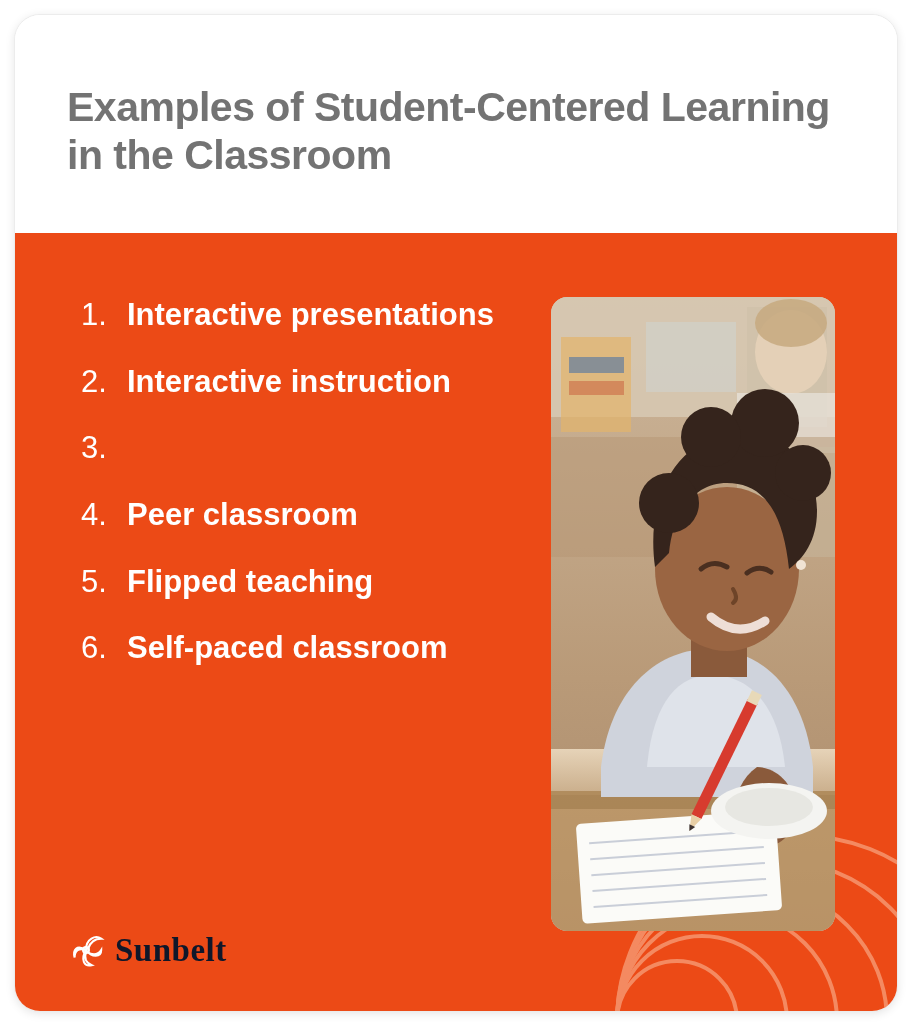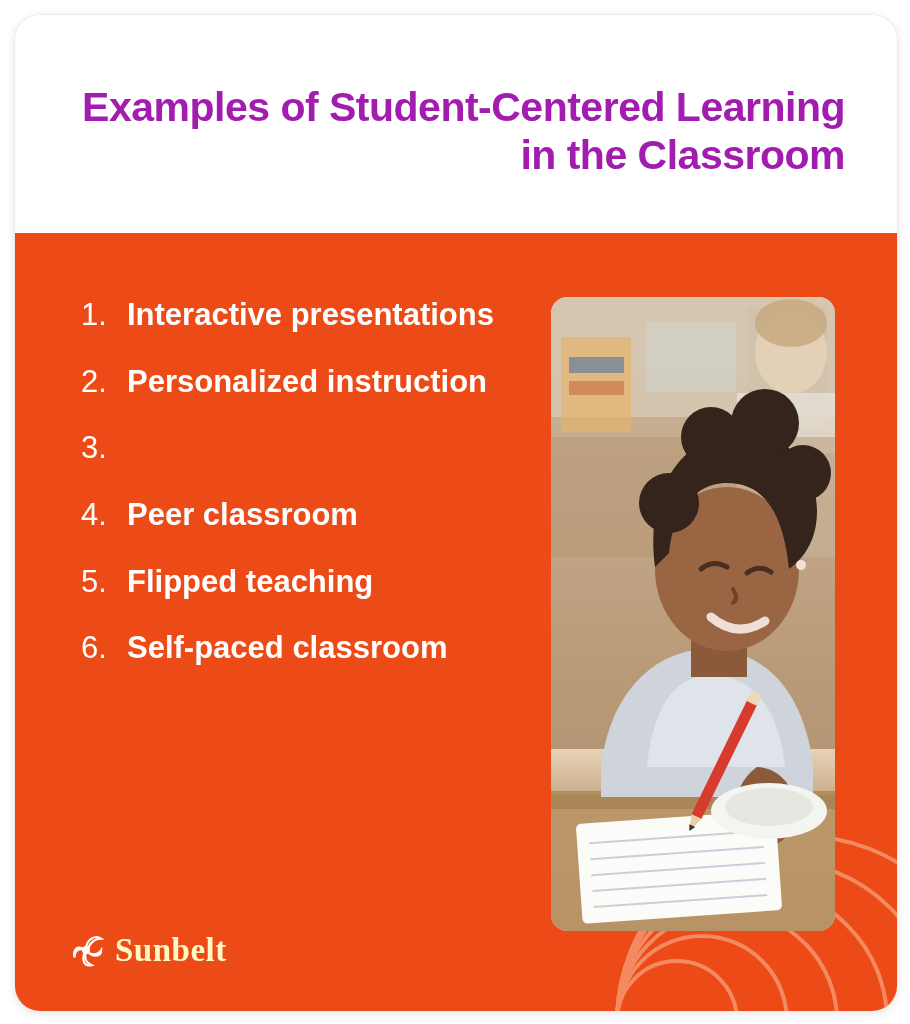--- a/index.html
+++ b/index.html
@@ -35,25 +35,25 @@
     width: 100%;
     height: 218px;
     background: #ffffff;
     display: flex;
     align-items: center;
     justify-content: center;
     box-sizing: border-box;
     padding: 0 52px;
   }
   .title {
-    color: #a21caf;
+    color: #737373;
     font-size: 41px;
     line-height: 1.18;
     font-weight: 700;
-    text-align: right;
+    text-align: left;
     letter-spacing: -0.5px;
     margin: 0;
     padding-top: 14px;
   }
 
   
   .body-panel {
     position: absolute;
     left: 0;
     top: 218px;
@@ -119,21 +119,21 @@
   .logo-wrap {
     position: absolute;
     left: 52px;
     bottom: 42px;
     display: flex;
     align-items: center;
     gap: 10px;
   }
   .logo-mark { width: 38px; height: 38px; flex: 0 0 38px; }
   .logo-text {
-    color: #fef9c3;
+    color: #0f172a;
     font-size: 33px;
     font-weight: 700;
     letter-spacing: 0.5px;
     font-family: "Liberation Serif", serif;
   }
 </style>
 </head>
 <body>
 
 <div class="card">
@@ -144,21 +144,21 @@
 
   <div class="body-panel">
 
     <ul class="list">
       <li class="list-item">
         <span class="item-num">1.</span>
         <span class="item-text">Interactive presentations</span>
       </li>
       <li class="list-item">
         <span class="item-num">2.</span>
-        <span class="item-text">Personalized instruction</span>
+        <span class="item-text">Interactive instruction</span>
       </li>
       <li class="list-item">
         <span class="item-num">3.</span>
       </li>
       <li class="list-item">
         <span class="item-num">4.</span>
         <span class="item-text">Peer classroom</span>
       </li>
       <li class="list-item">
         <span class="item-num">5.</span>

